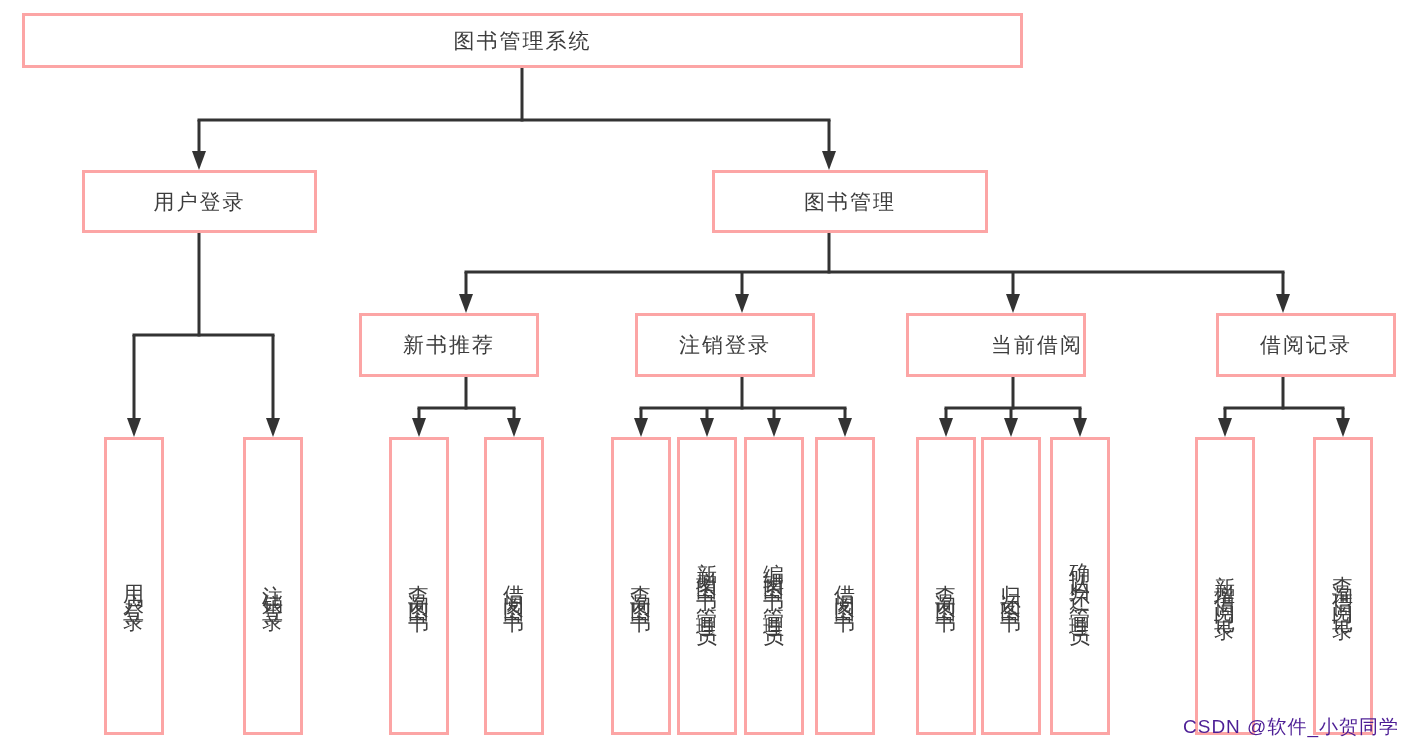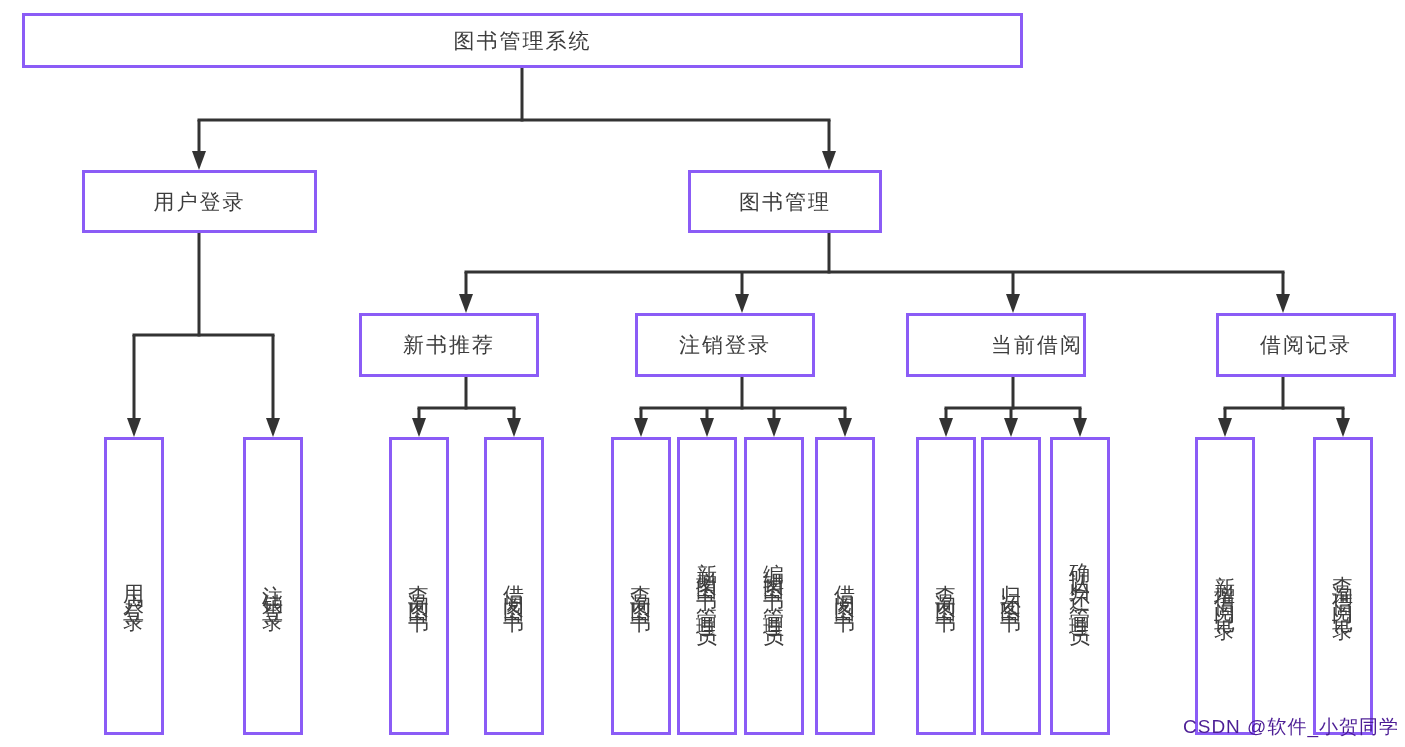--- a/index.html
+++ b/index.html
@@ -12,21 +12,21 @@
     overflow: hidden;
   }
   #wires {
     position: absolute;
     left: 0; top: 0;
     width: 1405px; height: 747px;
   }
   .box {
     position: absolute;
     box-sizing: border-box;
-    border: 3px solid #8b5cf6;
+    border: 3px solid #fca5a5;
     background: #ffffff;
     display: flex;
     align-items: center;
     justify-content: center;
     color: #3d3d3d;
   }
   .hlabel {
     font-size: 21px;
     letter-spacing: 2px;
     white-space: nowrap;
@@ -35,21 +35,21 @@
     writing-mode: vertical-rl;
     text-orientation: mixed;
     font-size: 21px;
     letter-spacing: 9px;
     line-height: 1;
     white-space: nowrap;
   }
   
   .b-root   { left: 22px;  top: 13px;  width: 1001px; height: 55px; }
   .b-l2a    { left: 82px;  top: 170px; width: 235px;  height: 63px; }
-  .b-l2b    { left: 688px; top: 170px; width: 194px;  height: 63px; }
+  .b-l2b    { left: 712px; top: 170px; width: 276px;  height: 63px; }
   .b-l3     { top: 313px;  width: 180px; height: 64px; }
   .b-l3a    { left: 359px; }
   .b-l3b    { left: 635px; }
   .b-l3c    { left: 906px; justify-content: flex-end; }
   .b-l3d    { left: 1216px; text-align: right; }
   .leaf     { top: 437px; width: 60px; height: 298px; }
   .lf1  { left: 104px; }
   .lf2  { left: 243px; }
   .lf3  { left: 389px; }
   .lf4  { left: 484px; }

